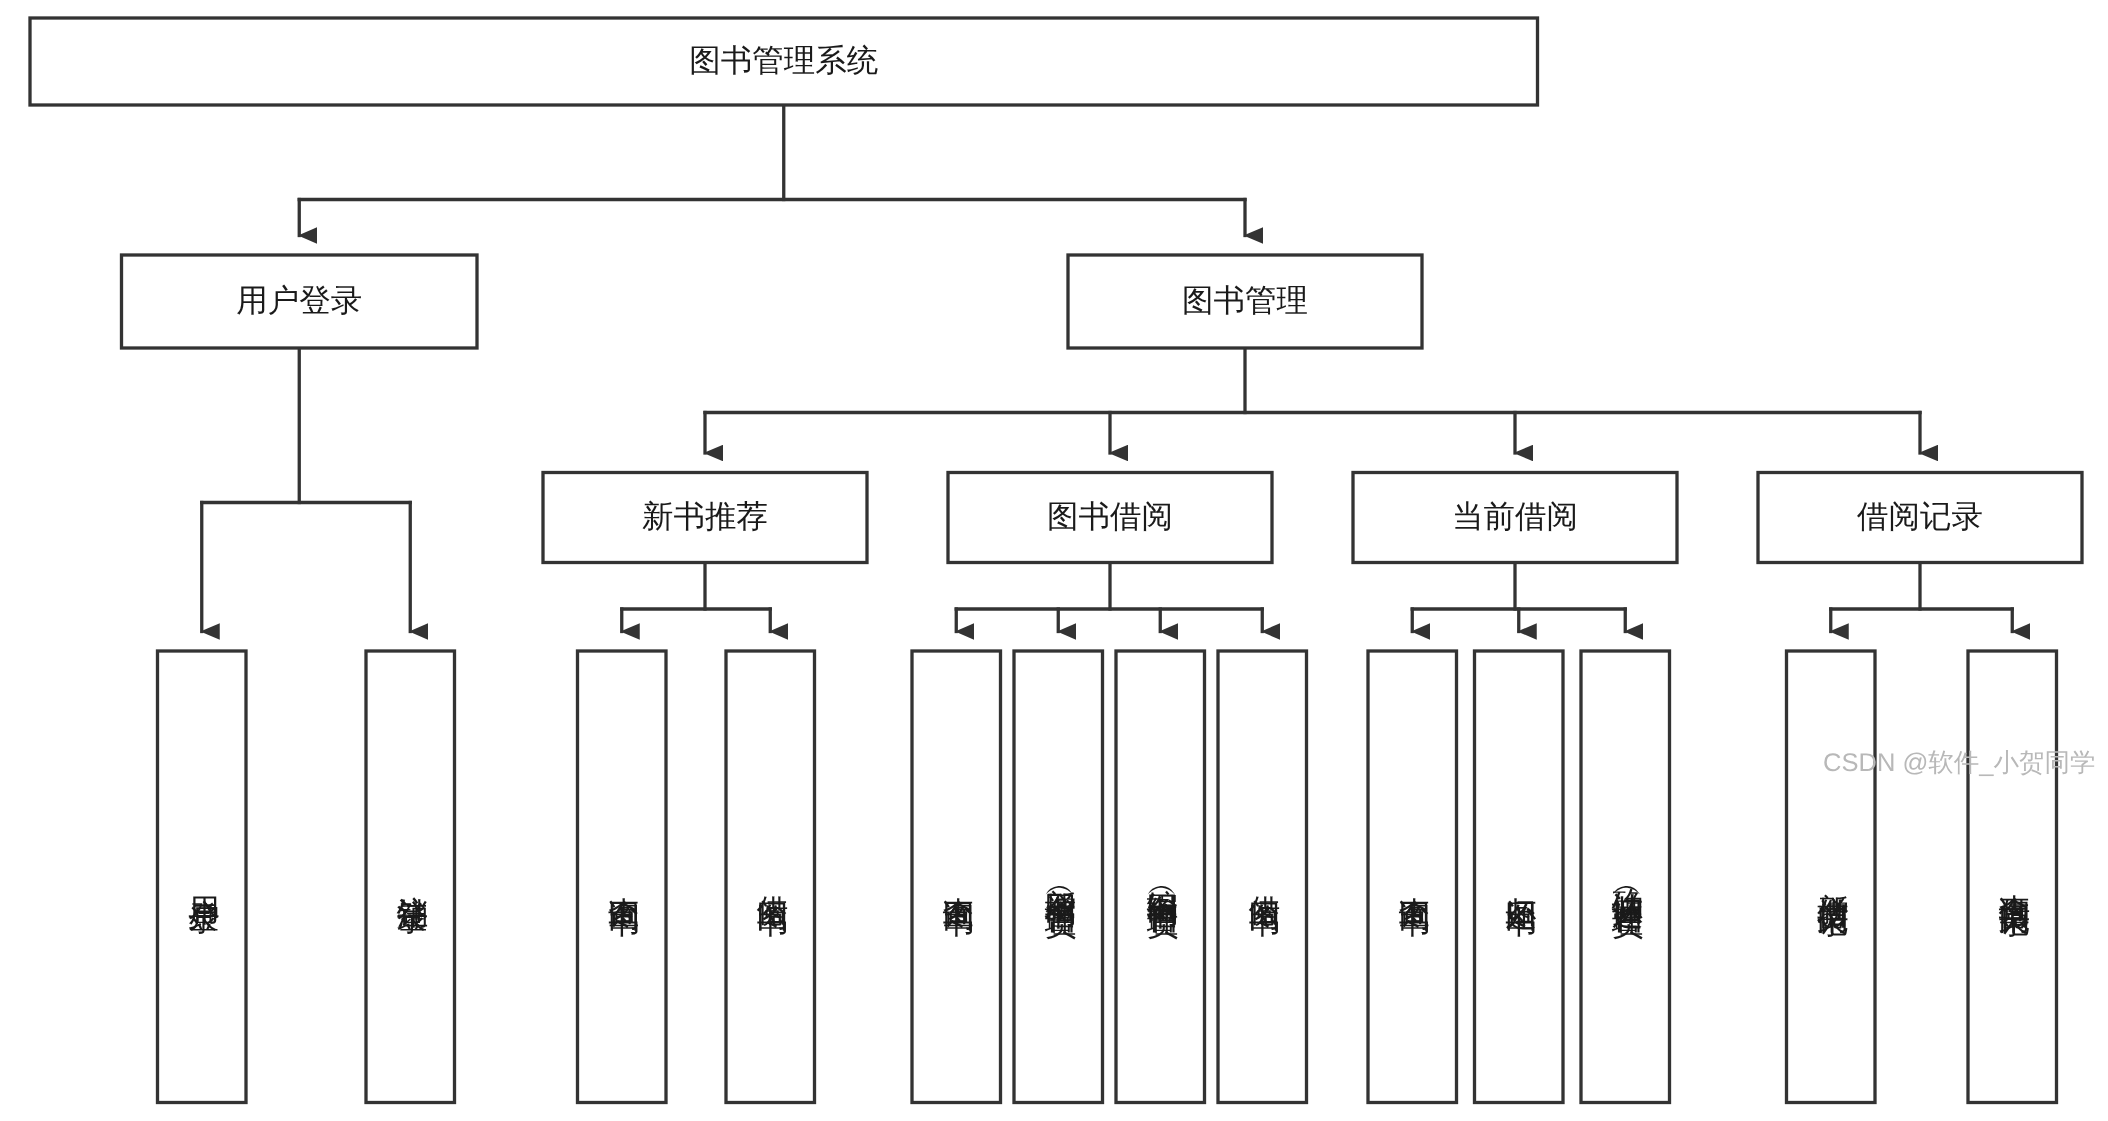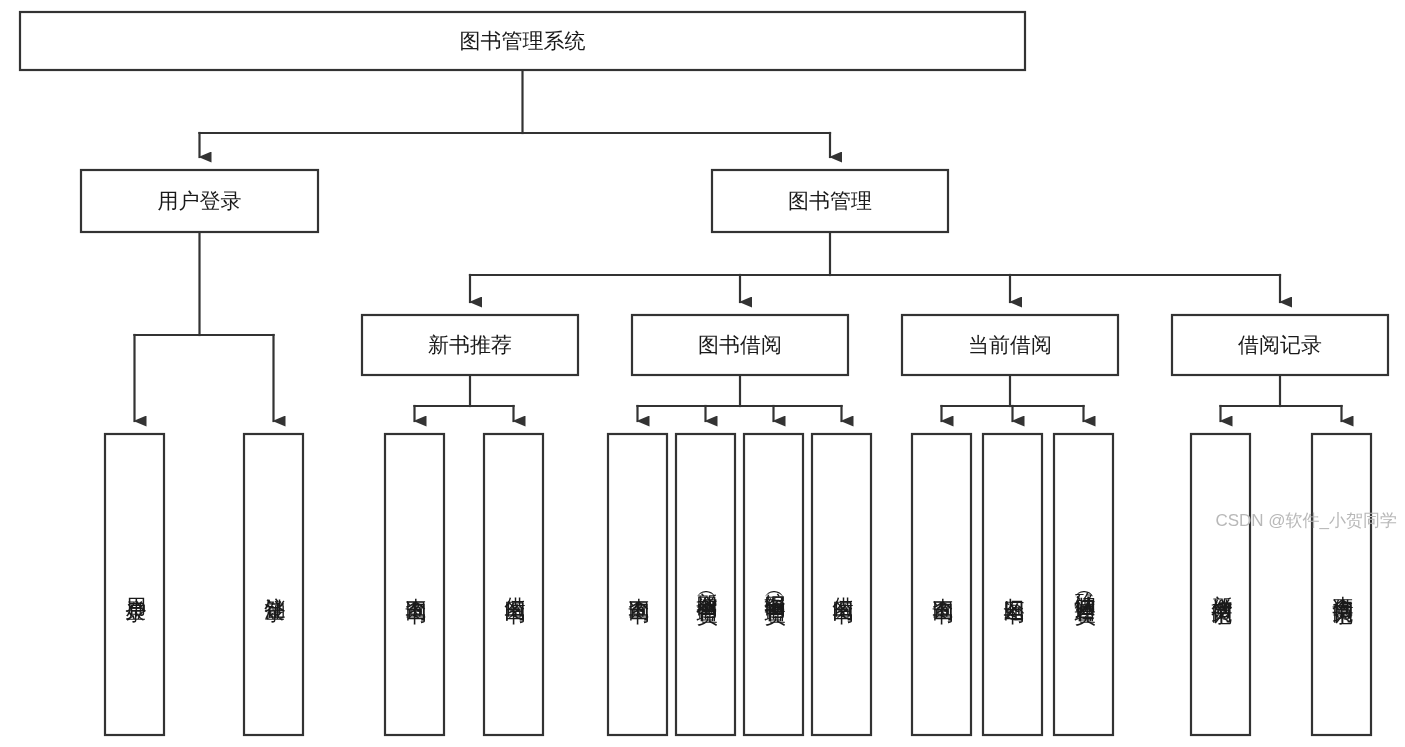--- a/index.html
+++ b/index.html
@@ -50,21 +50,21 @@
     font-size: 21px;
     fill: #1a1a1a;
     writing-mode: vertical-rl;
     text-orientation: upright;
     text-anchor: middle;
     letter-spacing: 2px;
   }
   .watermark {
     position: absolute;
     right: 8px;
-    bottom: 4px;
+    bottom: 16px;
     font-family: "Liberation Sans", "DejaVu Sans", sans-serif;
     font-size: 17px;
     color: #b8b8b8;
     white-space: nowrap;
     user-select: none;
   }
 </style>
 </head>
 <body>
 

